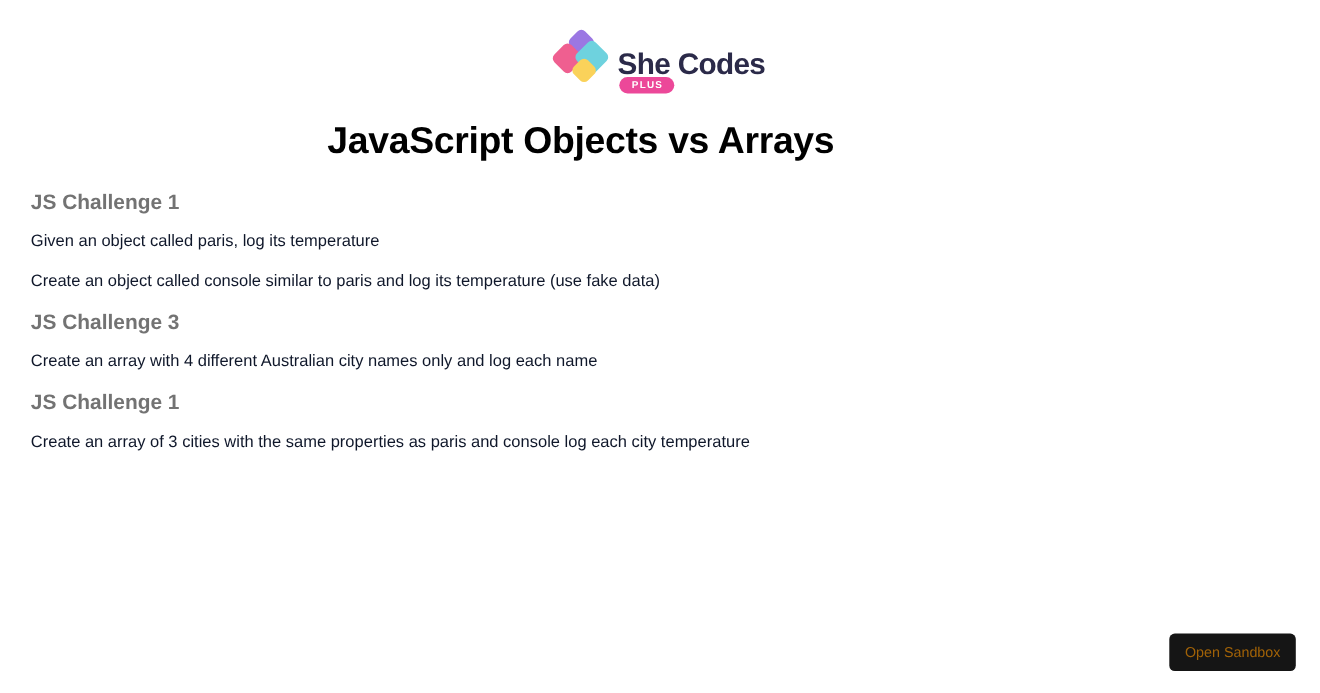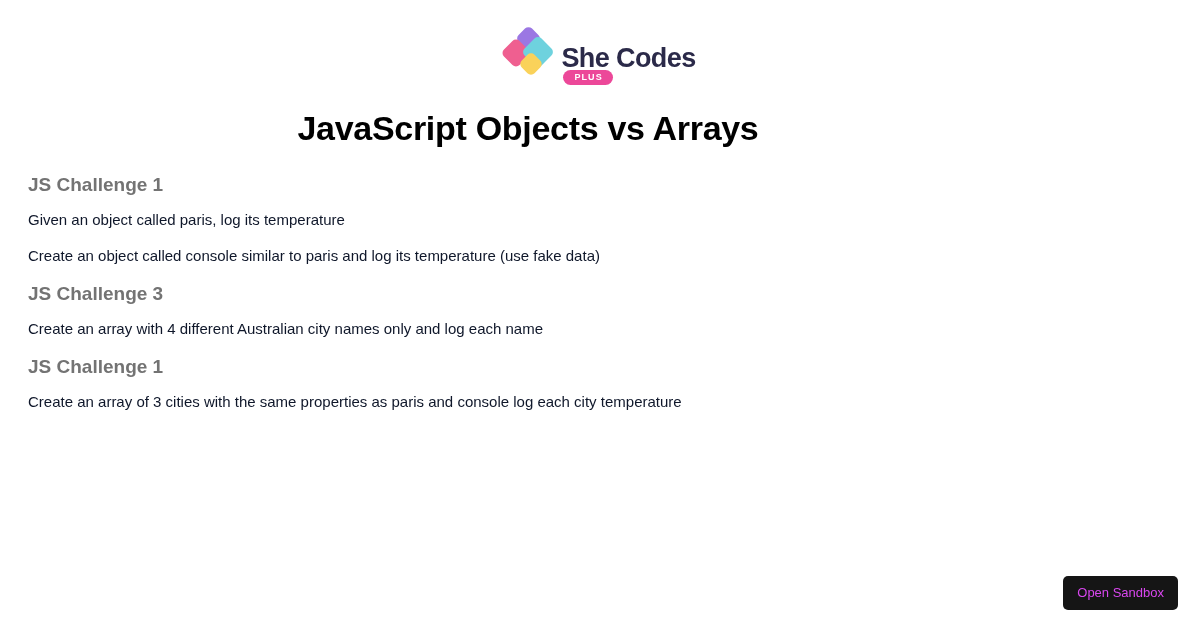--- a/index.html
+++ b/index.html
@@ -140,21 +140,21 @@
     margin: 0;
     padding: 9px 0 12px 0;
   }
 
   
   .open-sandbox {
     position: absolute;
     right: 22px;
     bottom: 20px;
     background: #151515;
-    color: #d946ef;
+    color: #a16207;
     font-size: 13px;
     font-family: "Liberation Sans", sans-serif;
     line-height: 1;
     padding: 10px 14px 11px 14px;
     border: none;
     border-radius: 5px;
     cursor: pointer;
   }
 </style>
 </head>

